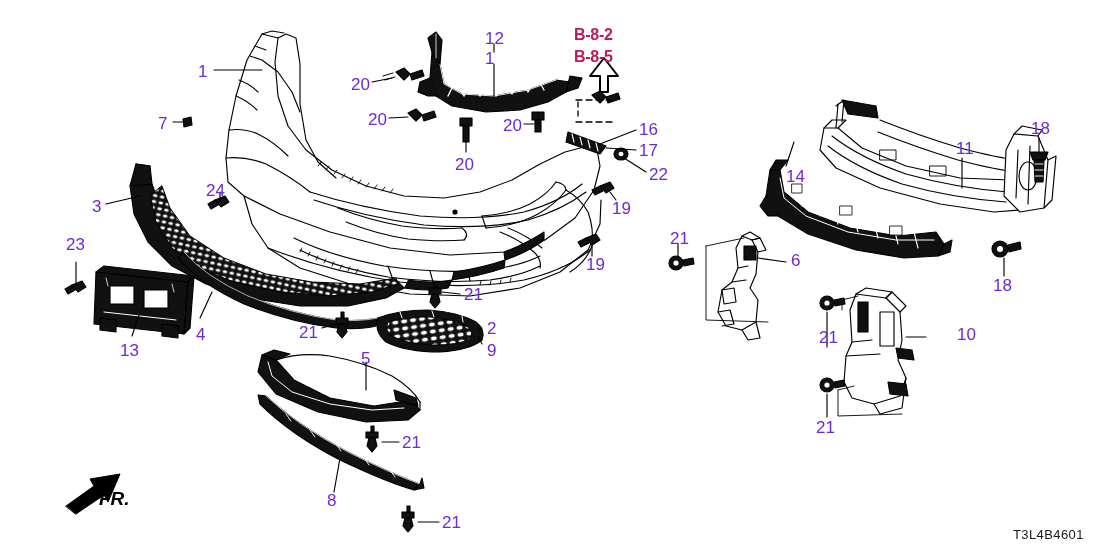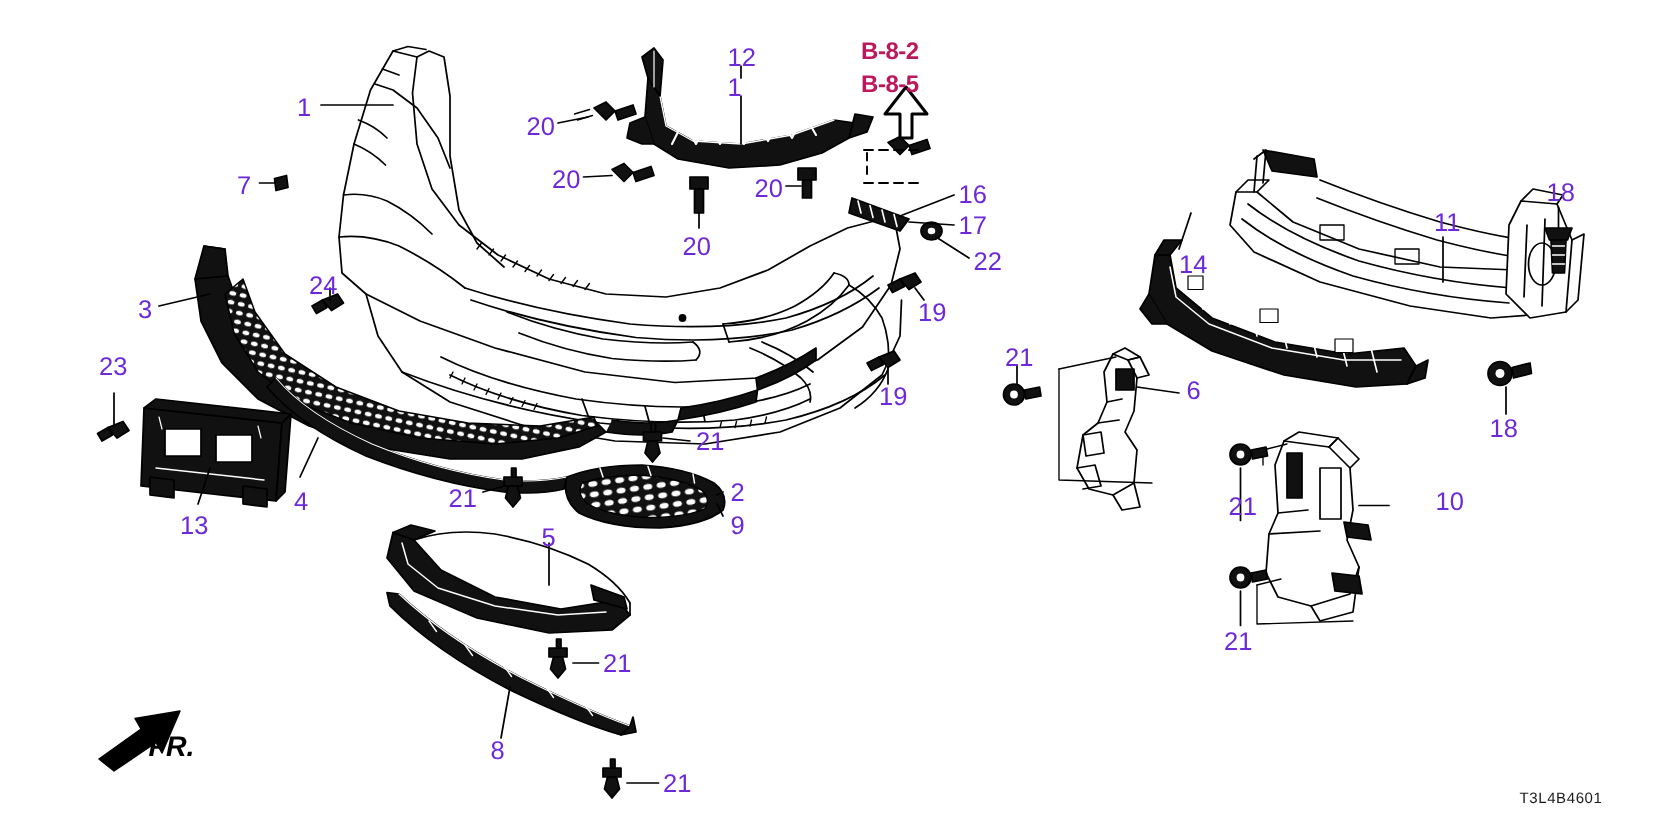--- a/index.html
+++ b/index.html
@@ -48,21 +48,21 @@
     font-family: "Liberation Sans", sans-serif;
     font-size: 19px;
     font-weight: bold;
     font-style: italic;
     color: #000000;
     white-space: nowrap;
   }
   .doc-code {
     position: absolute;
     font-family: "Liberation Sans", sans-serif;
-    font-size: 10px;
+    font-size: 13px;
     color: #1a1a1a;
     letter-spacing: 0.4px;
     white-space: nowrap;
   }
 </style>
 </head>
 <body>
 
 <div id="diagram-root">
 

